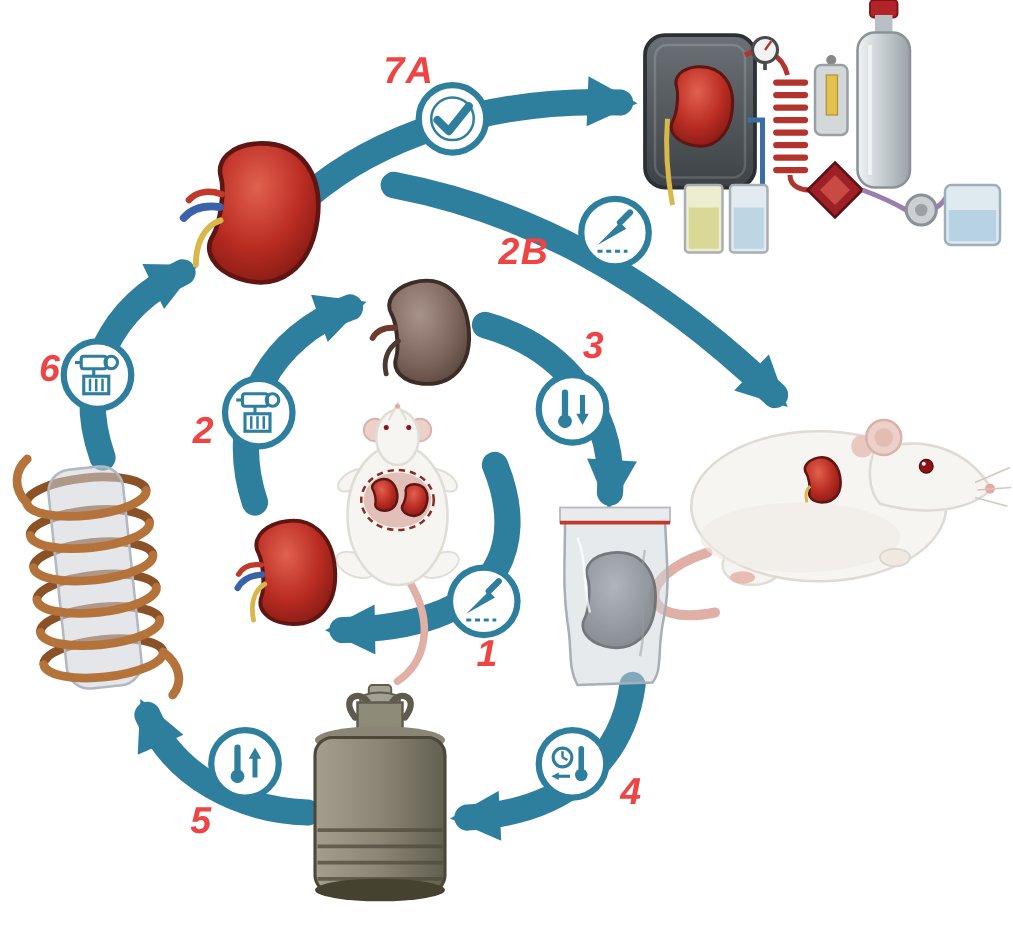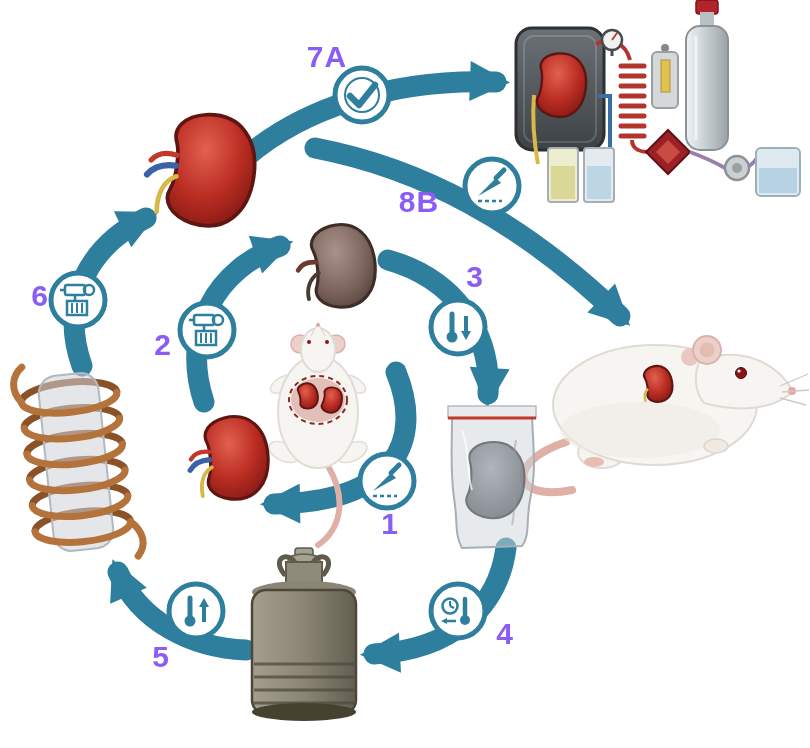--- a/index.html
+++ b/index.html
@@ -1,20 +1,20 @@
 <!DOCTYPE html>
 <html><head>
 <meta charset="utf-8">
 <style>
   html,body{margin:0;padding:0;background:#ffffff;}
   .canvas{position:relative;width:810px;height:748px;background:#ffffff;overflow:hidden;
           font-family:"Liberation Sans",sans-serif;}
   .canvas svg{position:absolute;left:0;top:0;}
-  .lbl{position:absolute;font-weight:700;font-size:30px;color:#8b5cf6;
-       transform:translate(-50%,-50%);user-select:none;letter-spacing:1px;}
+  .lbl{position:absolute;font-weight:700;font-size:30px;color:#ef4444;
+       transform:translate(-50%,-50%);user-select:none;letter-spacing:1px;font-style:italic;}
 </style>
 </head>
 <body>
 
 <div class="canvas">
 <svg width="810" height="748" viewBox="0 0 810 748">
   <defs>
     <marker id="ah" viewBox="0 0 10 10" refX="6.5" refY="5" markerWidth="44" markerHeight="40" orient="auto" markerUnits="userSpaceOnUse">
       <path d="M0,0 L10,5 L0,10 Z" fill="#2e7e9d"></path>
     </marker>
@@ -311,14 +311,14 @@
   </g>
 </svg>
 
 <div class="lbl" style="left:390px;top:524px;">1</div>
 <div class="lbl" style="left:163px;top:345px;">2</div>
 <div class="lbl" style="left:475px;top:277px;">3</div>
 <div class="lbl" style="left:505px;top:634px;">4</div>
 <div class="lbl" style="left:161px;top:657px;">5</div>
 <div class="lbl" style="left:40px;top:296px;">6</div>
 <div class="lbl" style="left:327px;top:57px;">7A</div>
-<div class="lbl" style="left:419px;top:202px;">8B</div>
+<div class="lbl" style="left:419px;top:202px;">2B</div>
 </div>
 
 </body></html>

